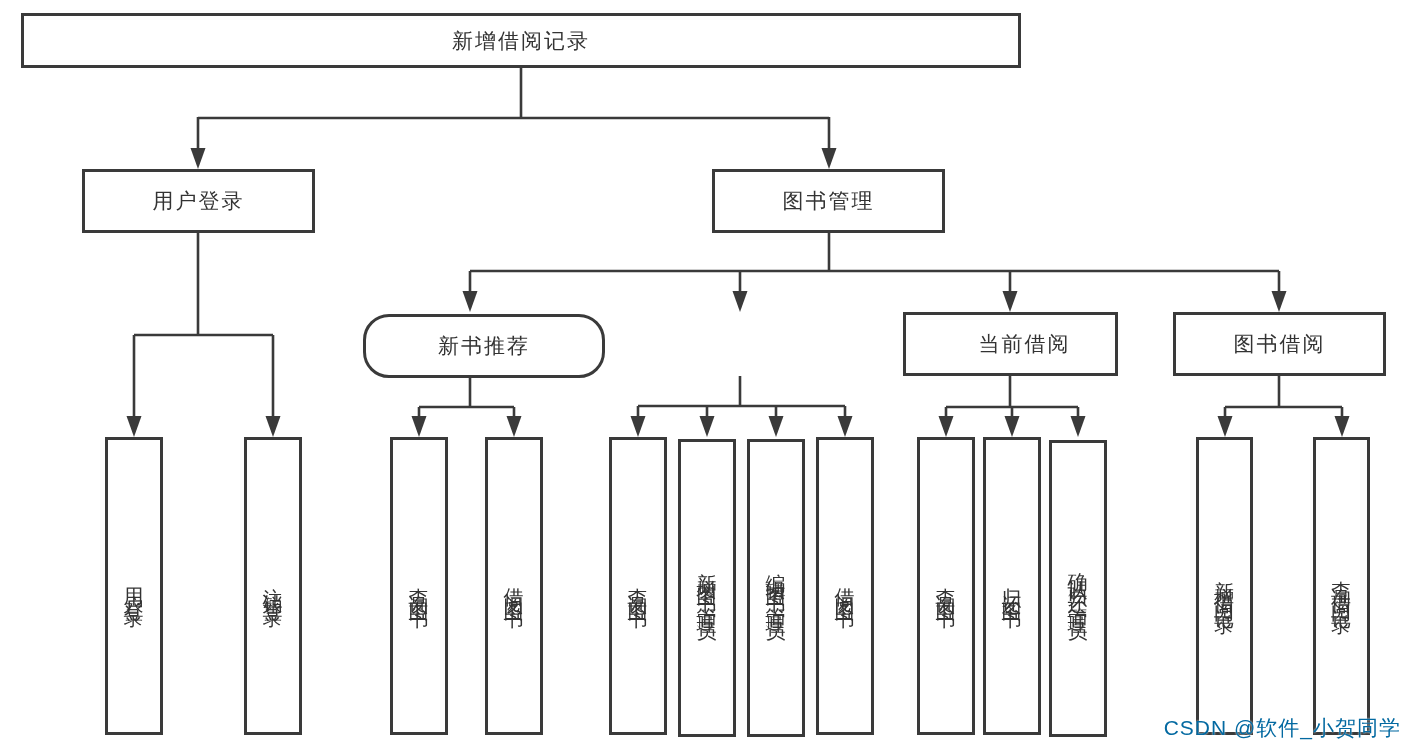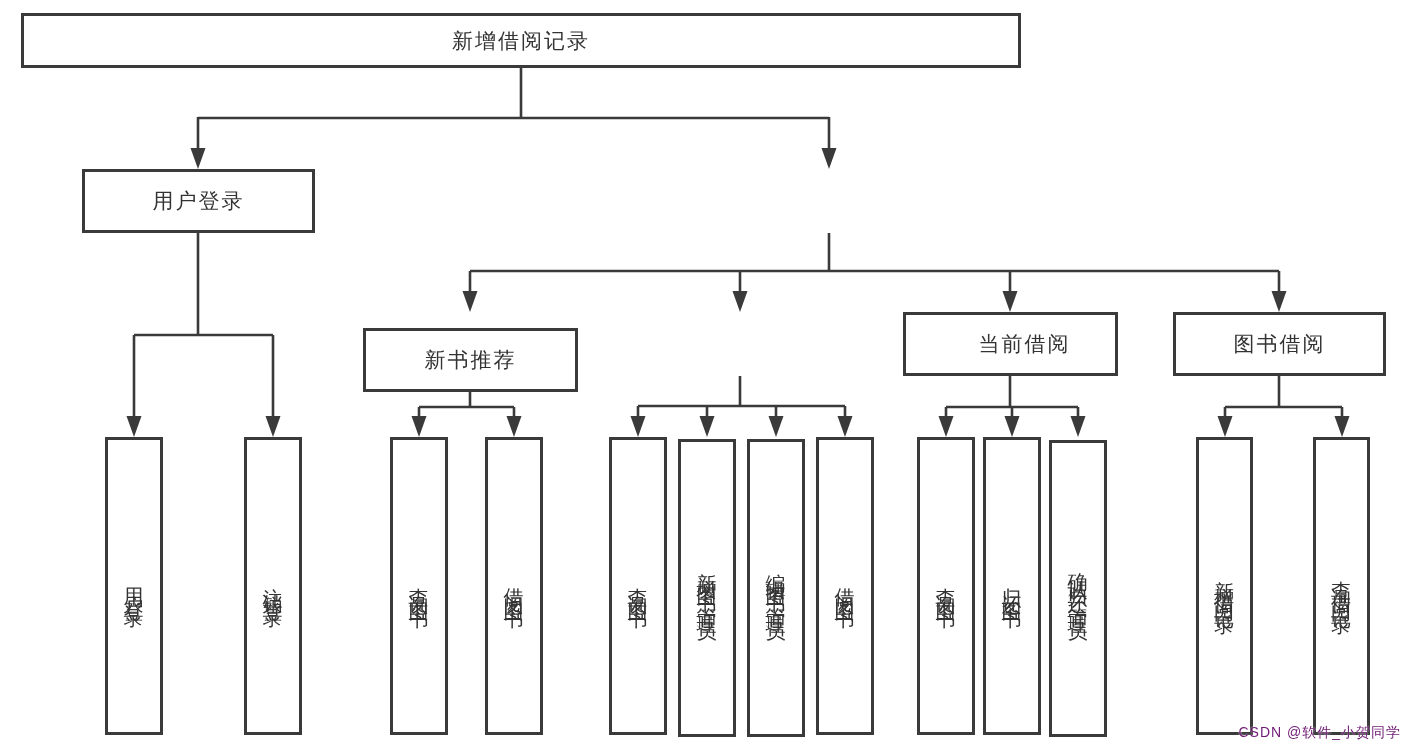--- a/index.html
+++ b/index.html
@@ -4,21 +4,21 @@
 <style>
   html,body{margin:0;padding:0;background:#ffffff;}
   body{font-family:"Liberation Sans","DejaVu Sans",sans-serif;}
   #canvas{position:relative;width:1405px;height:747px;background:#ffffff;overflow:hidden;}
   #connectors{position:absolute;left:0;top:0;width:1405px;height:747px;}
   .node{position:absolute;background:#ffffff;border:3px solid #3a3a3a;
         display:flex;align-items:center;justify-content:center;box-sizing:border-box;}
   .hnode span{font-size:21px;color:#333333;letter-spacing:2px;white-space:nowrap;}
   .vnode span{writing-mode:vertical-rl;text-orientation:mixed;font-size:20px;
               color:#333333;letter-spacing:7px;line-height:1;white-space:nowrap;}
-  #watermark{position:absolute;right:4px;bottom:5px;font-size:14px;color:#701a75;
+  #watermark{position:absolute;right:4px;bottom:5px;font-size:21px;color:#0369a1;
              letter-spacing:1px;text-shadow:0 0 2px #ffffff;white-space:nowrap;}
 </style>
 </head>
 <body>
 
 <div id="canvas">
 
   <svg id="connectors" viewBox="0 0 1405 747" xmlns="http://www.w3.org/2000/svg">
     <defs>
       <g id="ah">
@@ -90,22 +90,25 @@
     </g>
   </svg>
 
   <div class="node hnode" style="left:21px;top:13px;width:1000px;height:55px;">
     <span>新增借阅记录</span>
   </div>
 
   <div class="node hnode" style="left:82px;top:169px;width:233px;height:64px;">
     <span>用户登录</span>
   </div>
+  <div class="node hnode" style="left:712px;top:169px;width:233px;height:64px;">
+    <span>图书管理</span>
+  </div>
 
-  <div class="node hnode" style="left:363px;top:328px;width:215px;height:64px;">
+  <div class="node hnode" style="left:363px;top:314px;width:242px;height:64px;border-radius:26px;">
     <span>新书推荐</span>
   </div>
   <div class="node hnode" style="left:903px;top:312px;width:215px;height:64px;padding-left:28px;">
     <span>当前借阅</span>
   </div>
   <div class="node hnode" style="left:1173px;top:312px;width:213px;height:64px;">
     <span>图书借阅</span>
   </div>
 
   <div class="node vnode" style="left:105px;top:437px;width:58px;height:298px;">

